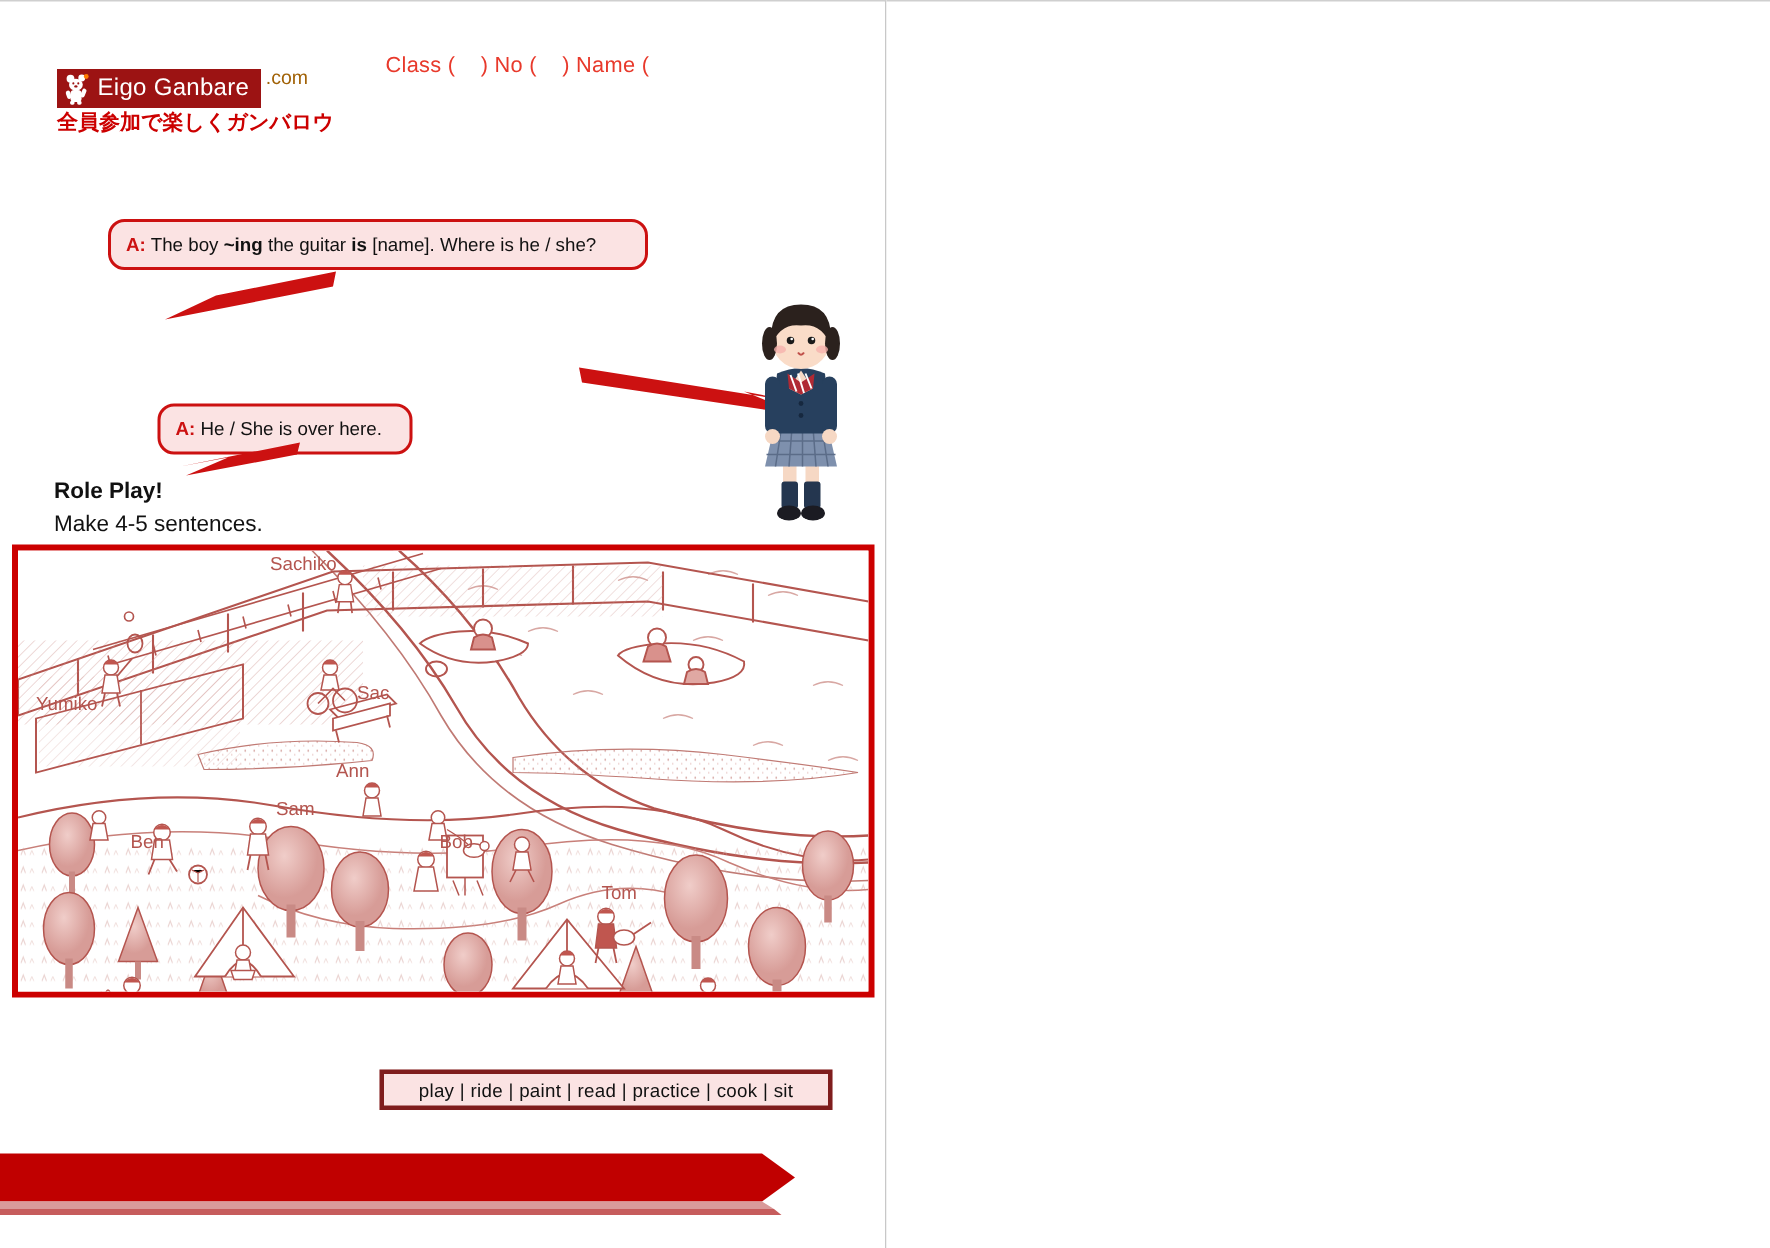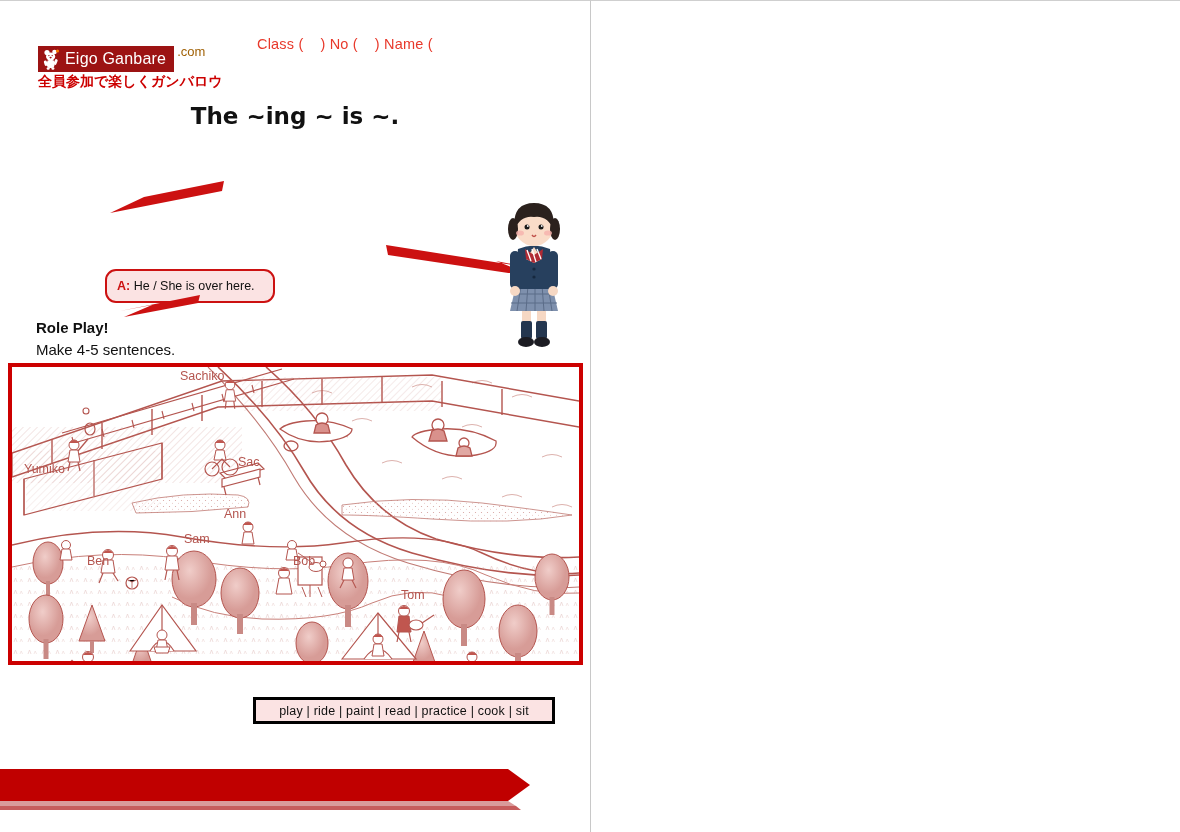--- a/index.html
+++ b/index.html
@@ -97,23 +97,23 @@
   .namelbl{
     position:absolute;
     color:#b4554f;
     font-size:12.5px;
     font-family:"Liberation Sans", sans-serif;
     white-space:nowrap;
   }
 
   
   .wordbank{
-    position:absolute;left:253px;top:696px;
+    position:absolute;left:253px;top:712px;
     width:302px;height:27px;
-    border:3px solid #000000;
+    border:3px solid #7f1d1d;
     background:#fbe3e3;
     box-sizing:border-box;
     display:flex;align-items:center;justify-content:center;
     font-size:12.5px;color:#111;
     letter-spacing:.2px;
   }
 
   
   .arrowwrap{position:absolute;bottom:20px;height:45px;}
   .arrowwrapL{left:0;width:532px;}
@@ -144,22 +144,25 @@
           </svg>
         </span>
         <span>Eigo Ganbare</span>
       </div>
       <span class="logo-dotcom">.com</span>
     </div>
     <div class="logo-tag">全員参加で楽しくガンバロウ</div>
 
     <div class="classline">Class (    ) No (    ) Name (                                        )</div>
 
-    <div class="title">The ~ing ~ is ~.</div>
-
+
+    <div class="bubble b1">
+      <span class="spk">A:</span>
+      <span id="b1text"><span>The boy </span><b>~ing</b><span> the guitar </span><b>is</b><span> [name]. Where is he / she?</span></span>
+    </div>
     <svg class="tail" style="left:74px;top:178px;" width="180" height="36" viewBox="0 0 180 36">
       <path d="M150 2 L30 26 L70 18 L36 34 L148 12 Z" fill="#cc1111"></path>
     </svg>
 
     <svg class="tail" style="left:378px;top:240px;" width="180" height="38" viewBox="0 0 180 38">
       <path d="M8 4 L160 28 L118 20 L158 36 L10 14 Z" fill="#cc1111"></path>
     </svg>
 
     <div class="bubble b3">
       <span class="spk">A:</span>

